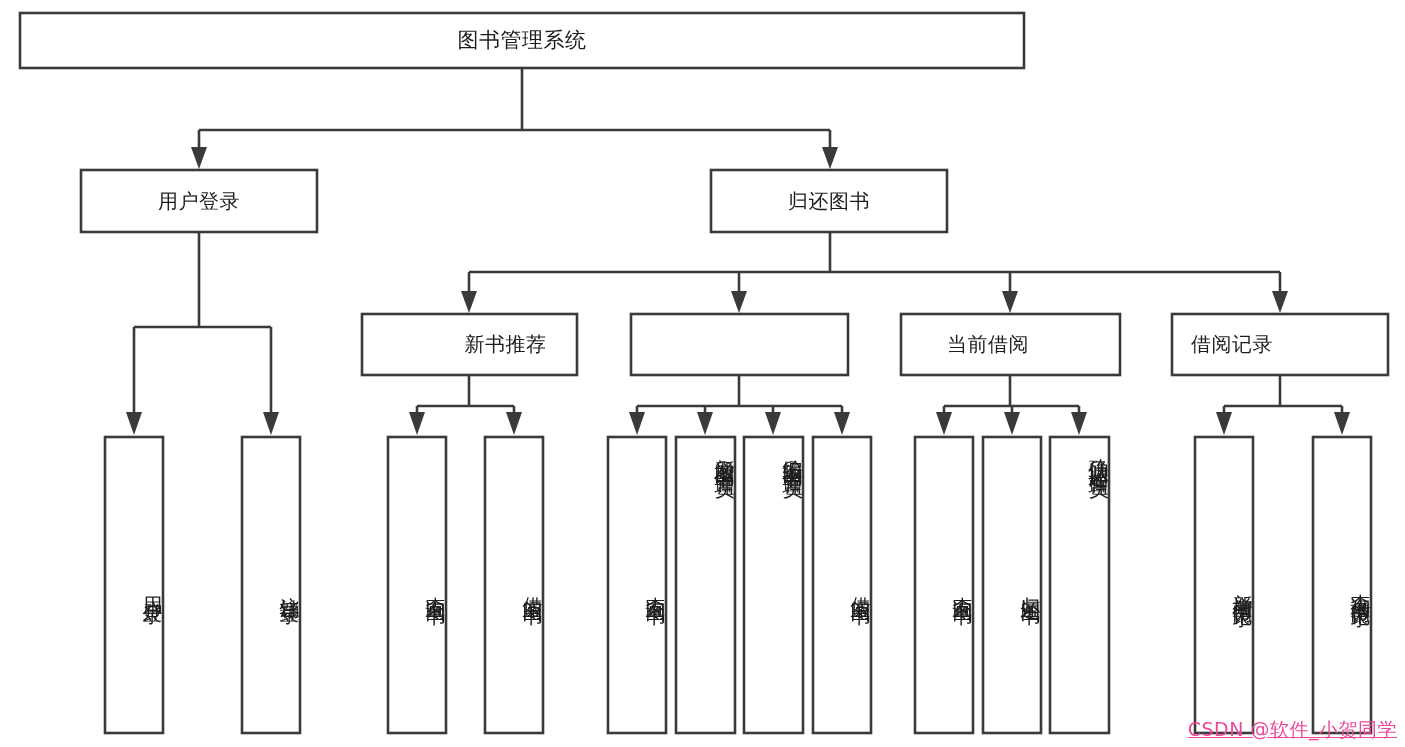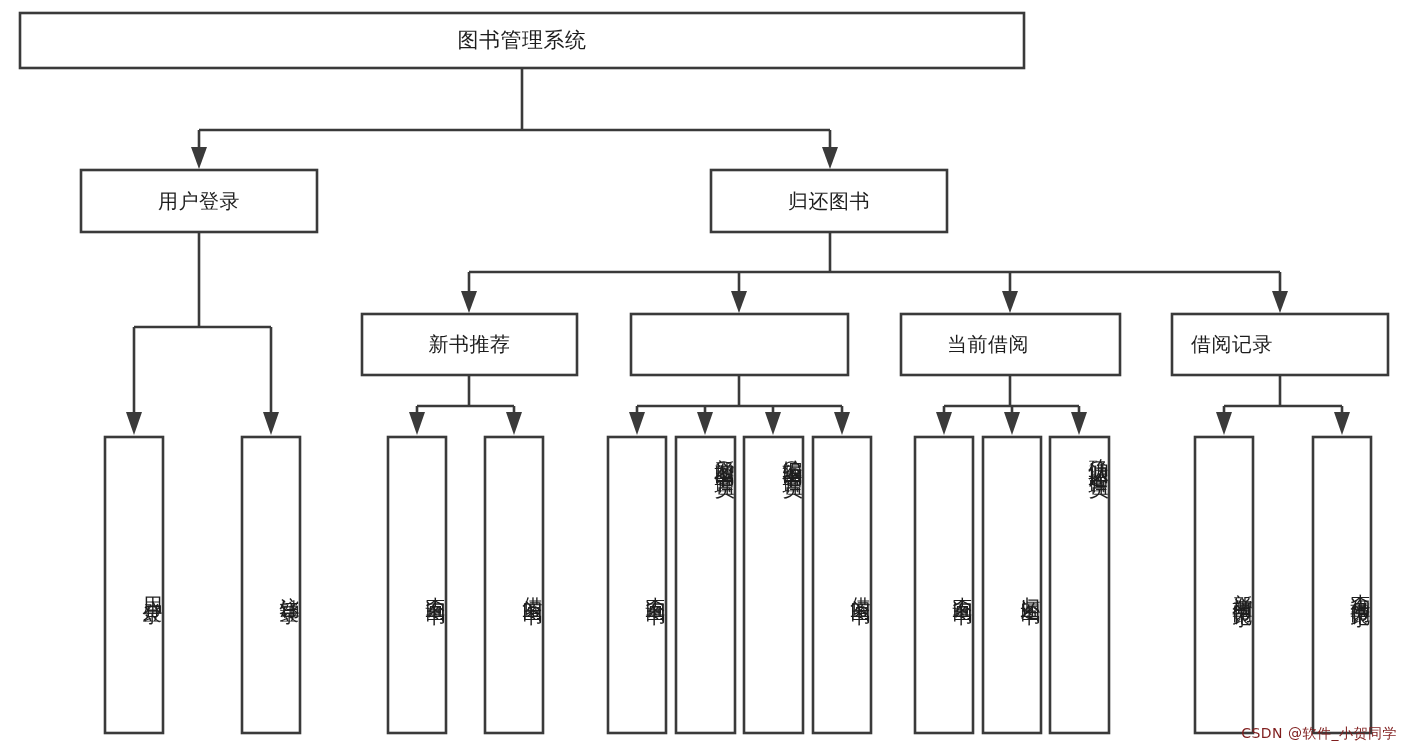--- a/index.html
+++ b/index.html
@@ -34,25 +34,26 @@
     justify-content:center;
     padding-top:4px;
     box-sizing:border-box;
   }
   .node-label.vertical.top-align{justify-content:flex-start;padding-top:6px;}
   .node-label.root{font-size:21px;}
   .watermark{
     position:absolute;
     right:8px;
     bottom:4px;
-    font-size:14px;
-    color:#7f1d1d;
+    font-size:19px;
+    color:#ec4899;
     letter-spacing:0.5px;
     white-space:nowrap;
     user-select:none;
+    text-decoration:underline;
   }
 </style>
 </head>
 <body>
 
 <div id="diagram-root">
 
   <svg id="tree-svg" viewBox="0 0 1405 747" xmlns="http://www.w3.org/2000/svg">
 
     <g>
@@ -155,21 +156,21 @@
 
     <rect class="node-box" x="1195" y="437" width="58" height="296"></rect>
     <rect class="node-box" x="1313" y="437" width="58" height="296"></rect>
   </svg>
 
   <div class="node-label horizontal root" style="left:20px;top:13px;width:1004px;height:55px;">图书管理系统</div>
 
   <div class="node-label horizontal" style="left:81px;top:170px;width:236px;height:62px;">用户登录</div>
   <div class="node-label horizontal" style="left:711px;top:170px;width:236px;height:62px;">归还图书</div>
 
-  <div class="node-label horizontal" style="left:362px;top:314px;width:215px;height:61px;">新书推荐</div>
+  <div class="node-label horizontal" style="left:362px;top:314px;width:215px;height:61px;padding-left:36px;">新书推荐</div>
   <div class="node-label horizontal" style="left:901px;top:314px;width:174px;height:61px;">当前借阅</div>
   <div class="node-label horizontal" style="left:1124px;top:314px;width:216px;height:61px;">借阅记录</div>
 
   <div class="node-label vertical" style="left:105px;top:437px;width:58px;height:296px;">用户登录</div>
   <div class="node-label vertical" style="left:242px;top:437px;width:58px;height:296px;">注销登录</div>
 
   <div class="node-label vertical" style="left:388px;top:437px;width:58px;height:296px;">查询图书</div>
   <div class="node-label vertical" style="left:485px;top:437px;width:58px;height:296px;">借阅图书</div>
 
   <div class="node-label vertical" style="left:608px;top:437px;width:58px;height:296px;">查询图书</div>

